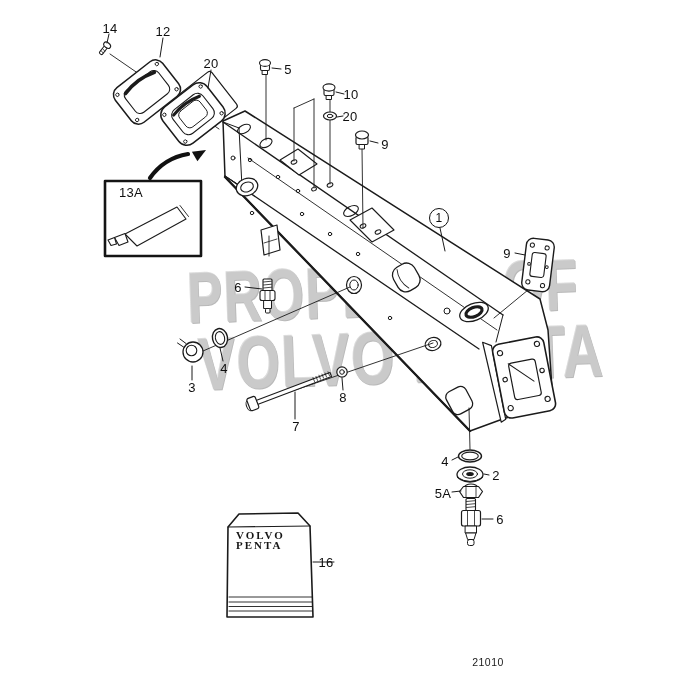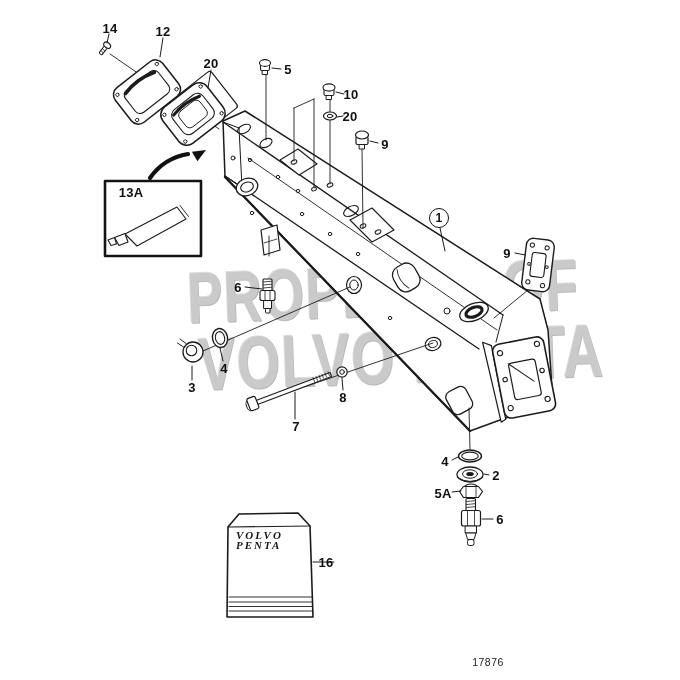--- a/index.html
+++ b/index.html
@@ -10,32 +10,32 @@
   .wm{
     position:absolute;font-weight:bold;white-space:nowrap;line-height:1;
     color:#c6c6c6;opacity:.92;transform-origin:left top;z-index:1;
     text-shadow:1px 1px 0 #b4b4b4,-1px -1px 0 #dadada,0 0 1px #bfbfbf;
     letter-spacing:2px;user-select:none;
   }
   #wm1{left:186px;top:262px;font-size:72px;transform:rotate(-2deg) scaleX(.73);}
   #wm2{left:197px;top:328px;font-size:74px;transform:rotate(-2deg) scaleX(.75);}
   svg#art{position:absolute;left:0;top:0;z-index:2;}
   .callout{
-    position:absolute;z-index:3;font-size:13px;font-weight:bold;
+    position:absolute;z-index:3;font-size:13px;font-weight:normal;
     transform:translate(-50%,-50%);letter-spacing:.3px;white-space:nowrap;text-align:right;
   }
   .circled{
     width:20px;height:20px;border:1.4px solid #111;border-radius:50%;
     display:flex;align-items:center;justify-content:center;font-size:12px;
     box-sizing:border-box;background:#fff;
   }
   .brand{
     position:absolute;z-index:3;font-family:"Liberation Serif",serif;
     font-weight:bold;font-size:11px;line-height:8.5px;letter-spacing:2px;
-    color:#161616;transform:scaleY(.95);transform-origin:left top;font-style:italic;
+    color:#161616;transform:scaleY(.95);transform-origin:left top;
   }
   #footer-number{
     position:absolute;z-index:3;font-size:10.5px;letter-spacing:.5px;
     transform:translate(-50%,-50%);color:#1a1a1a;
   }
 </style>
 </head>
 <body>
 
 <div id="canvas">
@@ -318,15 +318,15 @@
   <div class="callout" style="left:445px;top:461px">4</div>
   <div class="callout" style="left:496px;top:475px">2</div>
   <div class="callout" style="left:443px;top:493px">5A</div>
   <div class="callout" style="left:500px;top:519px">6</div>
   <div class="callout" style="left:326px;top:562px">16</div>
   <div class="callout" style="left:131px;top:192px">13A</div>
 
   <div class="brand" style="left:236px;top:531px">VOLVO</div>
   <div class="brand" style="left:236px;top:541px">PENTA</div>
 
-  <div id="footer-number" style="left:488px;top:662px">17876</div>
+  <div id="footer-number" style="left:488px;top:662px">21010</div>
 
 </div>
 
 </body></html>

